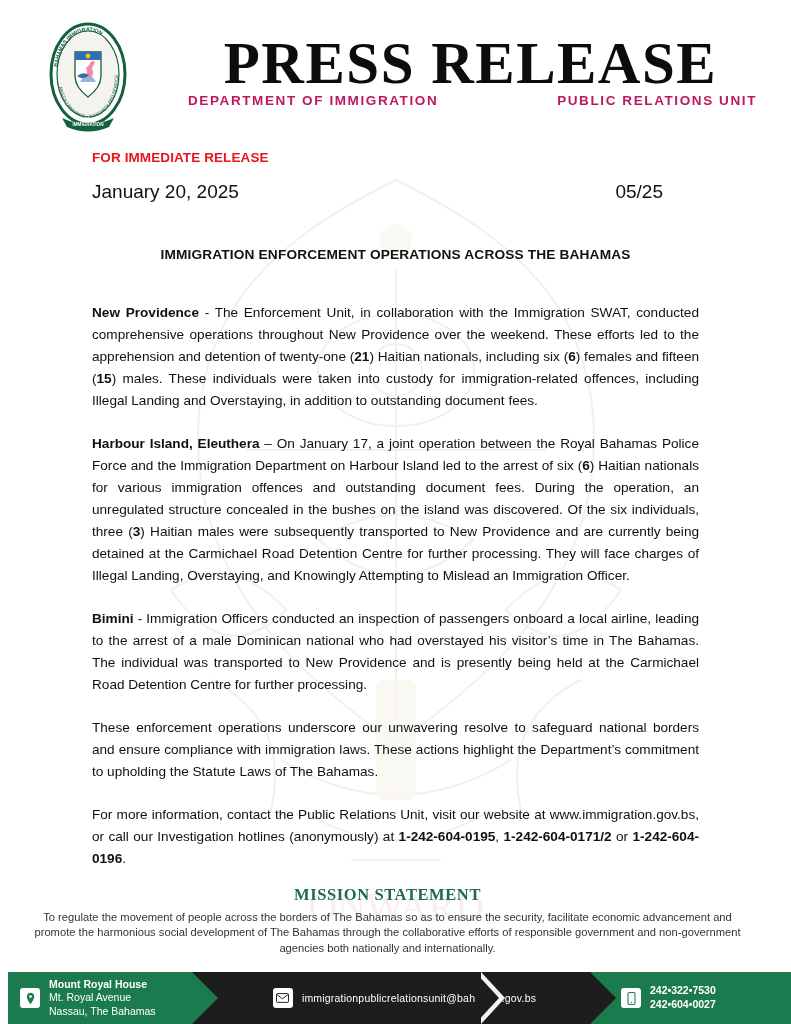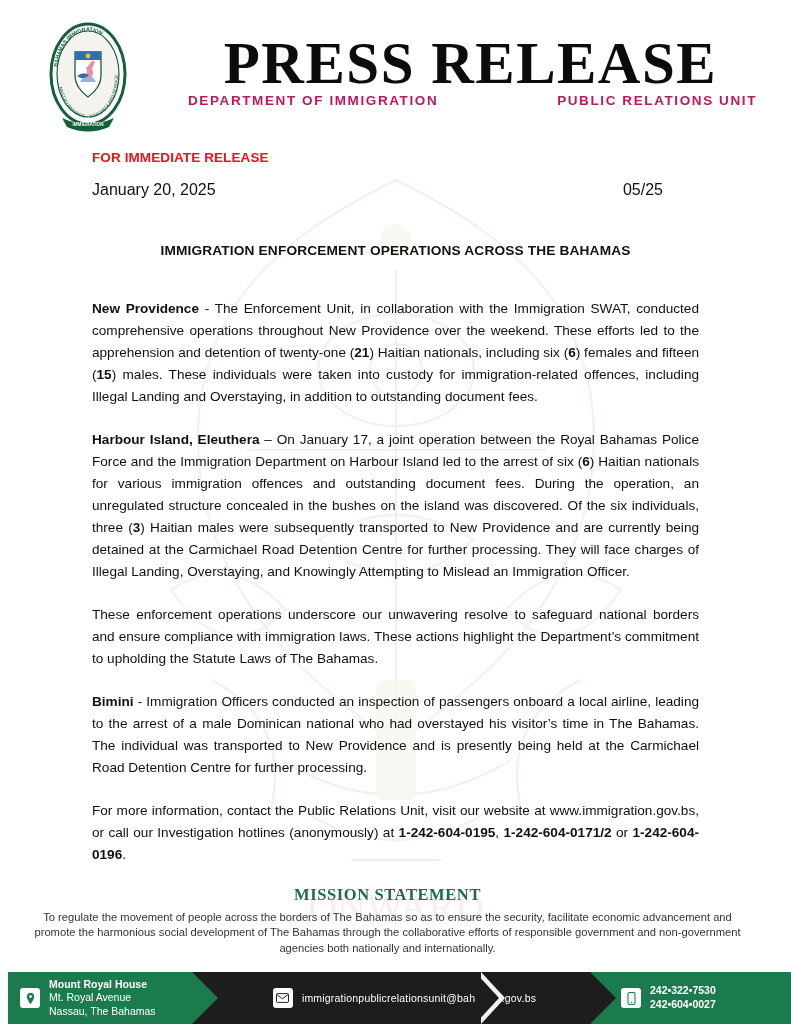--- a/index.html
+++ b/index.html
@@ -83,21 +83,21 @@
     color: #e8151d;
     font-weight: bold;
     font-size: 13.5px;
     padding: 10px 0 0 92px;
     letter-spacing: 0.1px;
   }
   .meta-row {
     display: flex;
     justify-content: space-between;
     padding: 16px 128px 0 92px;
-    font-size: 16px;
+    font-size: 19px;
     color: #111;
   }
 
   
   .doc-title {
     text-align: center;
     font-weight: bold;
     font-size: 13.7px;
     padding: 44px 92px 0 92px;
     letter-spacing: 0.15px;
@@ -312,22 +312,22 @@
   <div class="meta-row">
     <span>January 20, 2025</span>
     <span>05/25</span>
   </div>
 
   <div class="doc-title">IMMIGRATION ENFORCEMENT OPERATIONS ACROSS THE BAHAMAS</div>
 
   <div class="body-copy">
     <p><b>New Providence</b> - The Enforcement Unit, in collaboration with the Immigration SWAT, conducted comprehensive operations throughout New Providence over the weekend. These efforts led to the apprehension and detention of twenty-one (<b>21</b>) Haitian nationals, including six (<b>6</b>) females and fifteen (<b>15</b>) males. These individuals were taken into custody for immigration-related offences, including Illegal Landing and Overstaying, in addition to outstanding document fees.</p>
     <p><b>Harbour Island, Eleuthera</b> – On January 17, a joint operation between the Royal Bahamas Police Force and the Immigration Department on Harbour Island led to the arrest of six (<b>6</b>) Haitian nationals for various immigration offences and outstanding document fees. During the operation, an unregulated structure concealed in the bushes on the island was discovered. Of the six individuals, three (<b>3</b>) Haitian males were subsequently transported to New Providence and are currently being detained at the Carmichael Road Detention Centre for further processing. They will face charges of Illegal Landing, Overstaying, and Knowingly Attempting to Mislead an Immigration Officer.</p>
+    <p><b>Bimini</b> - Immigration Officers conducted an inspection of passengers onboard a local airline, leading to the arrest of a male Dominican national who had overstayed his visitor’s time in The Bahamas. The individual was transported to New Providence and is presently being held at the Carmichael Road Detention Centre for further processing.</p>
     <p>These enforcement operations underscore our unwavering resolve to safeguard national borders and ensure compliance with immigration laws. These actions highlight the Department’s commitment to upholding the Statute Laws of The Bahamas.</p>
-    <p><b>Bimini</b> - Immigration Officers conducted an inspection of passengers onboard a local airline, leading to the arrest of a male Dominican national who had overstayed his visitor’s time in The Bahamas. The individual was transported to New Providence and is presently being held at the Carmichael Road Detention Centre for further processing.</p>
     <p>For more information, contact the Public Relations Unit, visit our website at www.immigration.gov.bs, or call our Investigation hotlines (anonymously) at <b>1-242-604-0195</b>, <b>1-242-604-0171/2</b> or <b>1-242-604-0196</b>.</p>
   </div>
 
   <div class="mission-wrap">
     <div class="mission-title">MISSION STATEMENT</div>
     <div class="mission-text">To regulate the movement of people across the borders of The Bahamas so as to ensure the security, facilitate economic advancement and promote the harmonious social development of The Bahamas through the collaborative efforts of responsible government and non-government agencies both nationally and internationally.</div>
   </div>
 
   <div class="footer">
 

